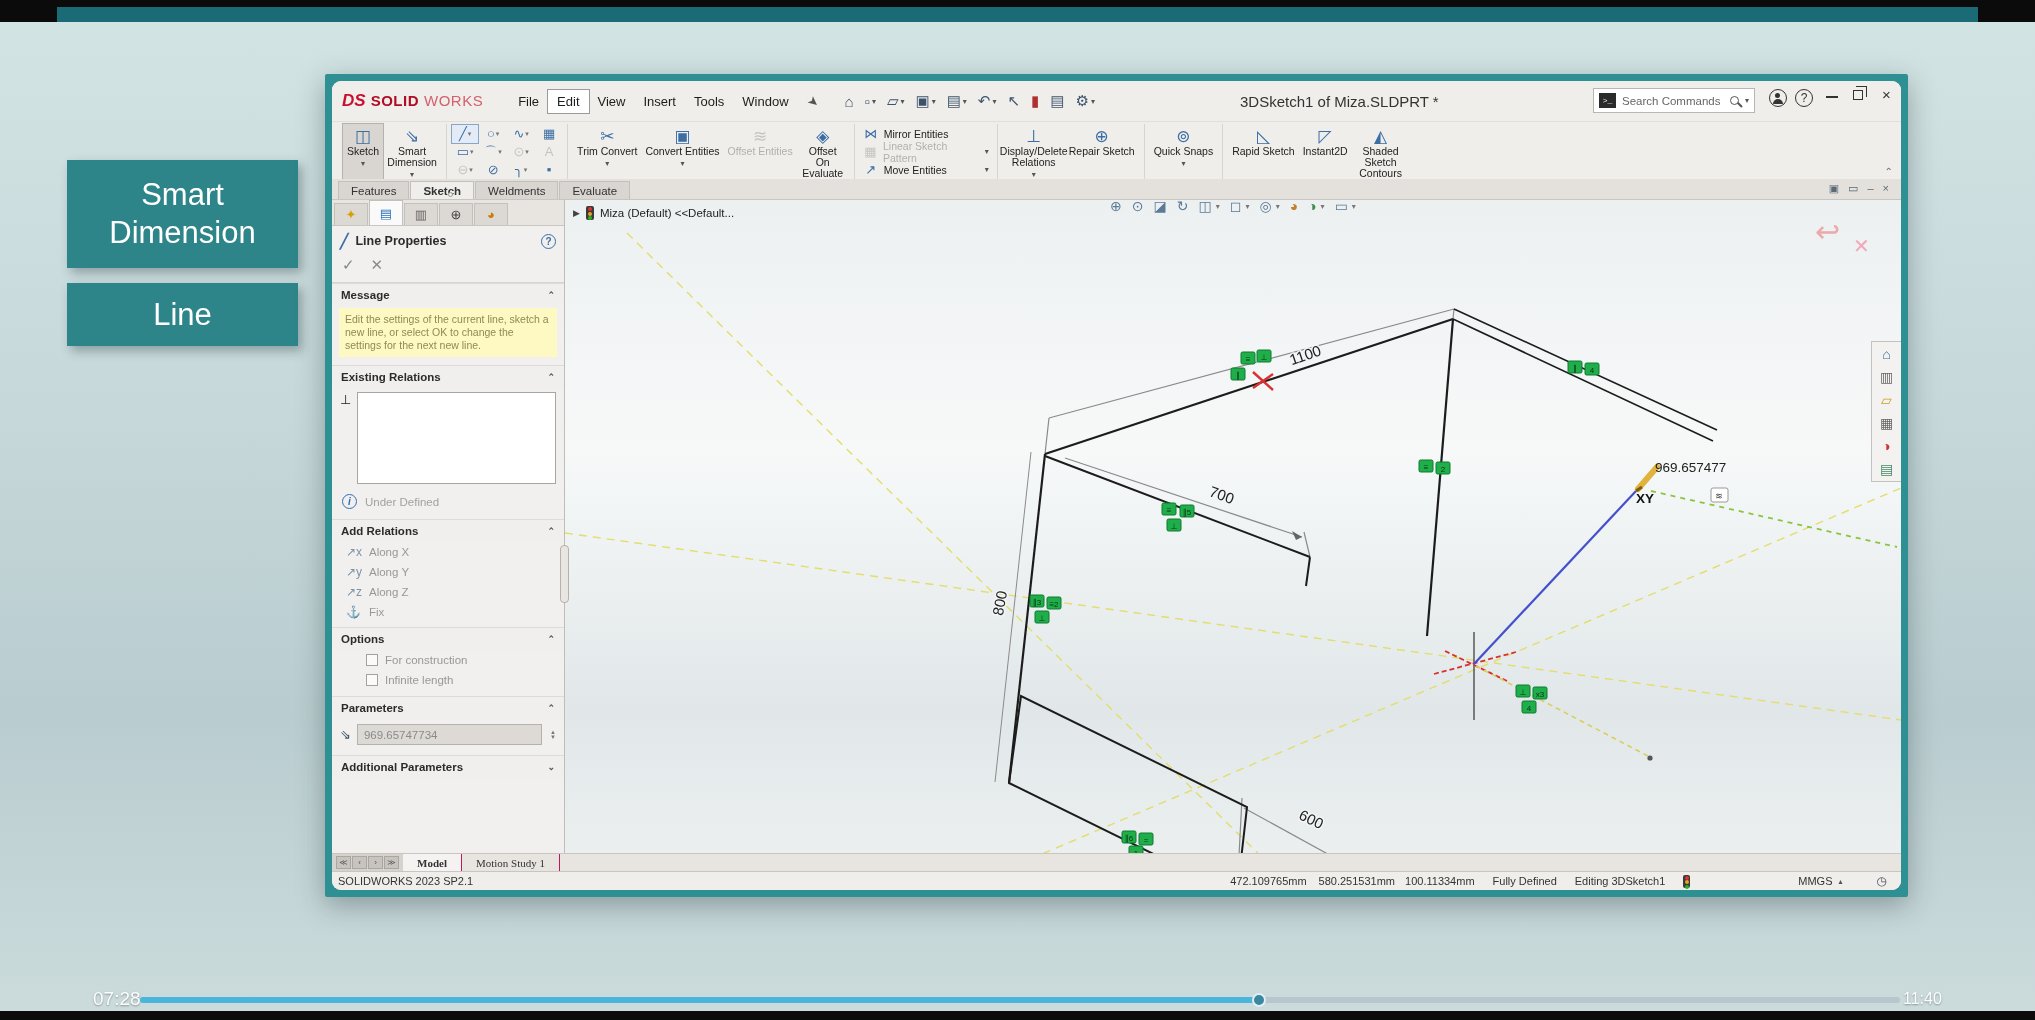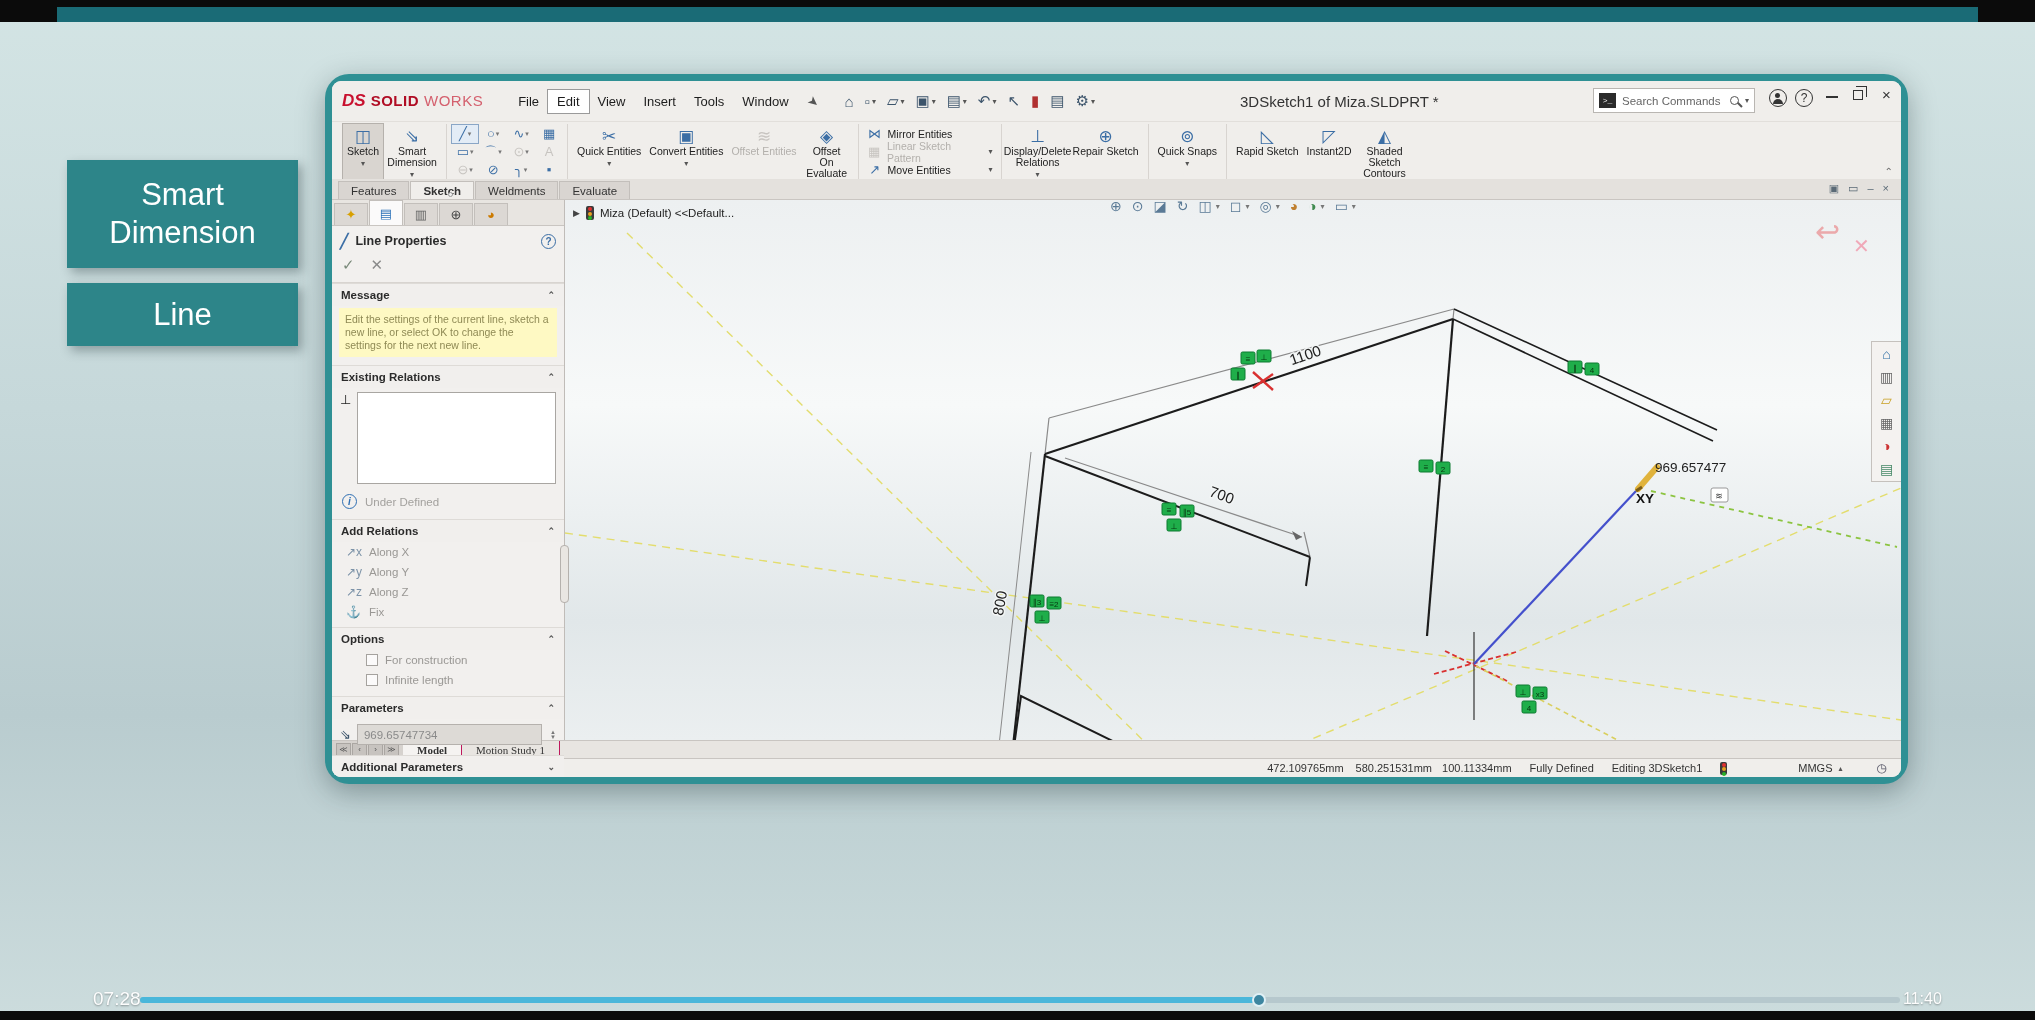--- a/index.html
+++ b/index.html
@@ -21,22 +21,22 @@
   .time { position:absolute; color:#fdfdfd; text-shadow:0 1px 2px rgba(0,0,0,.35); }
   .time-cur { left:93px; top:0px; font-size:19px; }
   .time-dur { left:1903px; top:2px; font-size:16px; }
   .track { position:absolute; left:140px; top:9px; width:1760px; height:6px; background:#b6c8cd; border-radius:3px; }
   .played { position:absolute; left:0; top:0; height:6px; background:#4ab7da; border-radius:3px 0 0 3px; }
   .buffered { position:absolute; left:0; top:0; height:6px; background:#8ecfe2; border-radius:3px; z-index:-1; }
   .knob { position:absolute; top:-4px; width:14px; height:14px; border-radius:50%;
     background:#3d86a0; border:2px solid #dff0f5; }
 
   
-  .win { position:absolute; left:325px; top:74px; width:1583px; height:710px;
-    background:#2f9094; border-radius:24px; box-shadow:0 8px 28px rgba(20,40,42,.35); padding:7px; }
+  .win { position:absolute; left:325px; top:74px; width:1583px; height:823px;
+    background:#2f9094; border-radius:2px; box-shadow:0 8px 28px rgba(20,40,42,.35); padding:7px; }
   .win-inner { width:100%; height:100%; background:#f0eeeb; border-radius:9px; overflow:hidden;
     display:flex; flex-direction:column; position:relative; }
 
   
   .titlebar { height:40px; display:flex; align-items:center; padding:0 10px; background:#f0eeeb;
     font-size:13px; color:#1d1d1d; position:relative; flex:0 0 auto; }
   .logo { display:flex; align-items:baseline; gap:5px; margin-right:26px; }
   .logo .ds { color:#c8102e; font-weight:bold; font-style:italic; font-size:17px; }
   .logo .solid { color:#b00c24; font-weight:bold; font-size:15px; letter-spacing:.5px; }
   .logo .works { color:#d4606e; font-size:15px; letter-spacing:.5px; }
@@ -167,21 +167,21 @@
   .doctabs { height:18px; background:#e8e5e1; border-top:1px solid #c9c5c1; display:flex;
     align-items:stretch; font-size:11px; color:#333; flex:0 0 auto; }
   .navbtns { display:flex; align-items:center; gap:1px; padding:0 4px; background:#d6d2ce; }
   .navbtns span { width:15px; height:13px; background:#c7c3bf; border:1px solid #aaa6a2;
     font-size:8px; display:flex; align-items:center; justify-content:center; color:#555; }
   .dtab { display:flex; align-items:center; padding:0 14px; border-right:1px solid #be185d;font-family:Liberation Serif, serif; }
   .dtab.active { background:#f5f3f1; font-weight:bold; }
   .statusbar { height:19px; background:#f0eeeb; border-top:1px solid #c9c5c1; display:flex;
     align-items:center; font-size:11px; color:#333; padding:0 14px 0 6px; gap:18px; flex:0 0 auto; }
   .sb-app { margin-right:auto; }
-  .sb-units { margin-left:53px; display:flex; align-items:center; gap:6px; }
+  .sb-units { margin-left:90px; display:flex; align-items:center; gap:6px; }
   .sb-up { font-size:8px; color:#555; }
   .sb-globe { color:#556; font-size:12px; margin-left:16px; }
 </style>
 </head>
 <body>
 
 <div class="stage">
   <div class="top-black"></div>
   <div class="top-teal"></div>
   <div class="bottom-black"></div>
@@ -260,21 +260,21 @@
           <span class="tg dis">A</span>
           <span class="tg dis">⊖<span class="dd">▾</span></span>
           <span class="tg">⊘</span>
           <span class="tg">╮<span class="dd">▾</span></span>
           <span class="tg">▪</span>
         </div>
       </div>
       <div class="grp">
         <div class="bigbtn">
           <span class="bico">✂</span>
-          <span>Quick Entities</span>
+          <span>Trim Convert</span>
               <span class="dd">▾</span>
         </div>
         <div class="bigbtn">
           <span class="bico">▣</span>
           <span>Convert Entities</span>
               <span class="dd">▾</span>
         </div>
         <div class="bigbtn dis">
           <span class="bico">≋</span>
           <span>Offset Entities</span>

